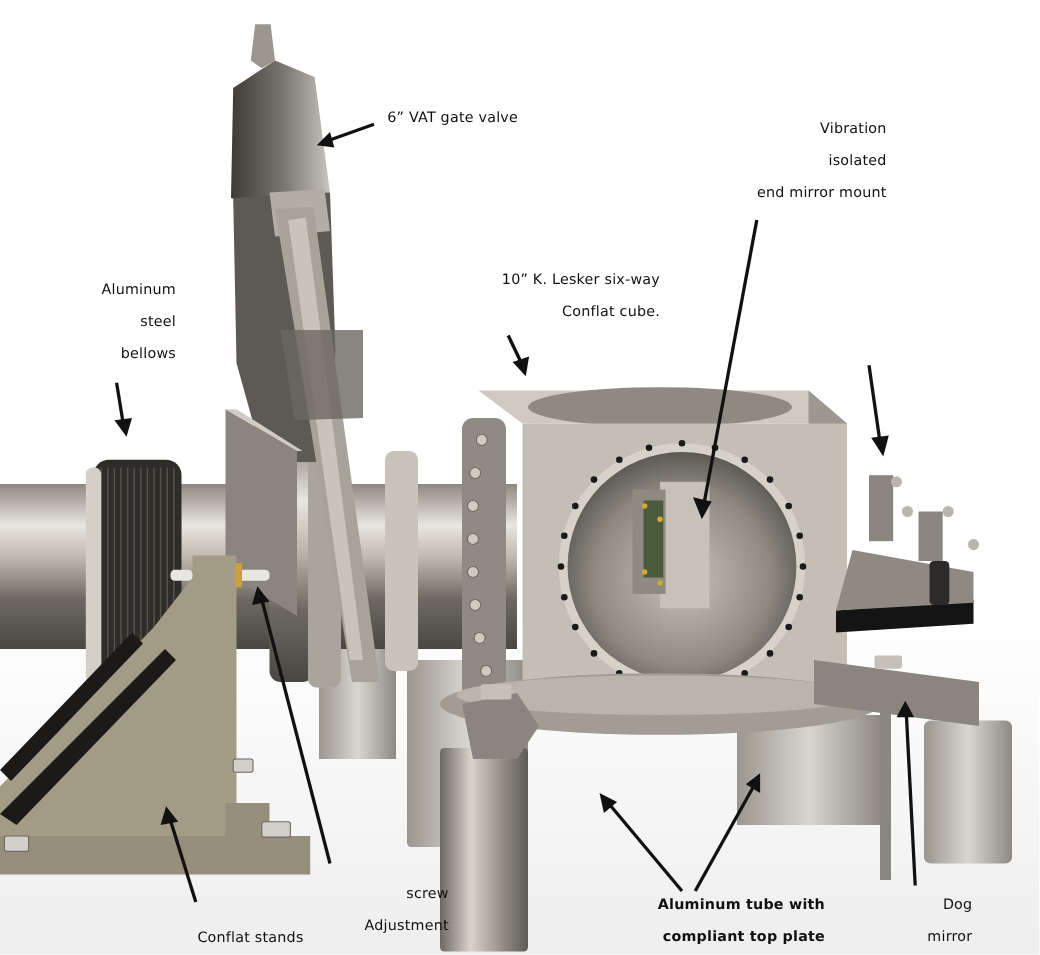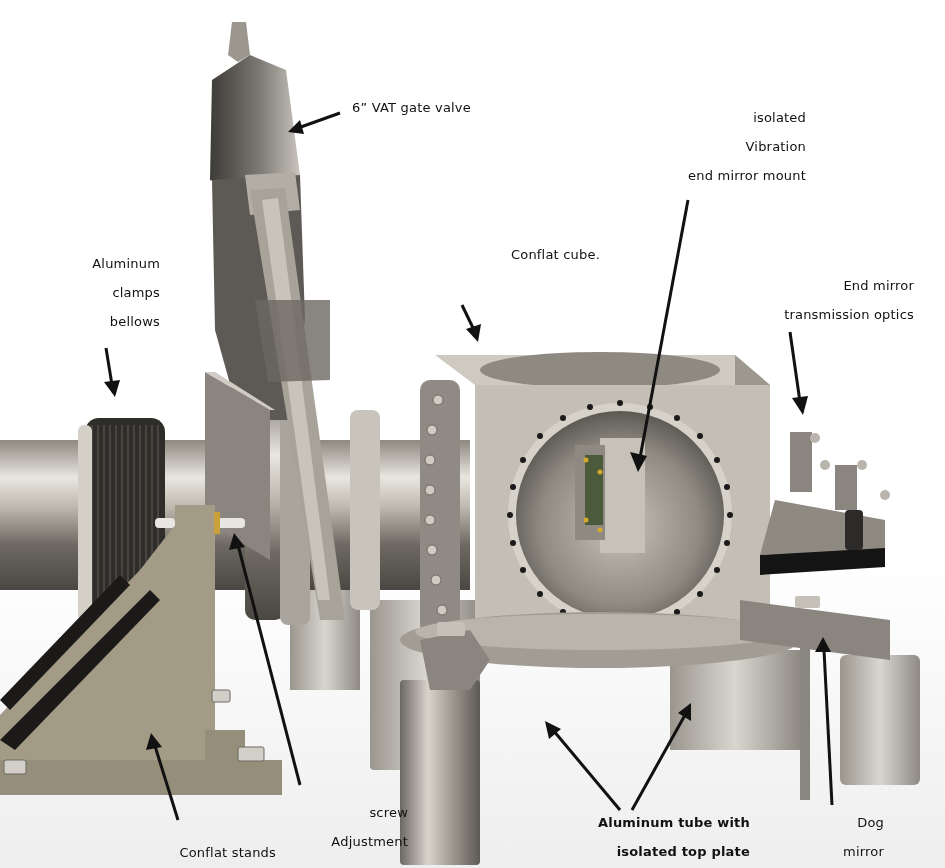--- a/index.html
+++ b/index.html
@@ -241,51 +241,48 @@
           <polygon points="823,637 831,652 815,652" stroke="none"></polygon>
         </g>
     </g>
   </svg>
 
   <div class="label" style="left:352px; top:93px;">
     <span>6” VAT gate valve</span>
   </div>
 
   <div class="label" style="left:592px; top:103px; width:214px;">
+    <span>Vibration</span>
     <span>isolated</span>
-    <span>Vibration</span>
     <span>end mirror mount</span>
   </div>
 
   <div class="label" style="left:370px; top:240px; width:230px;">
+    <span>10” K. Lesker six-way</span>
     <span>Conflat cube.</span>
   </div>
 
   <div class="label" style="left:48px; top:249px; width:112px;">
     <span>Aluminum</span>
-    <span>clamps</span>
+    <span>steel</span>
     <span>bellows</span>
   </div>
 
-  <div class="label" style="left:702px; top:271px; width:212px;">
-    <span>End mirror</span>
-    <span>transmission optics</span>
-  </div>
 
   <div class="label" style="left:108px; top:838px; width:168px;">
     <span>Conflat stands</span>
   </div>
 
   <div class="label" style="left:276px; top:798px; width:132px;">
     <span>screw</span>
     <span>Adjustment</span>
   </div>
 
   <div class="label" style="left:526px; top:808px; width:224px;font-weight:bold;">
     <span>Aluminum tube with</span>
-    <span>isolated top plate</span>
+    <span>compliant top plate</span>
   </div>
 
   <div class="label" style="left:794px; top:808px; width:90px;">
     <span>Dog</span>
     <span>mirror</span>
   </div>
 </div>
 
 </body></html>

